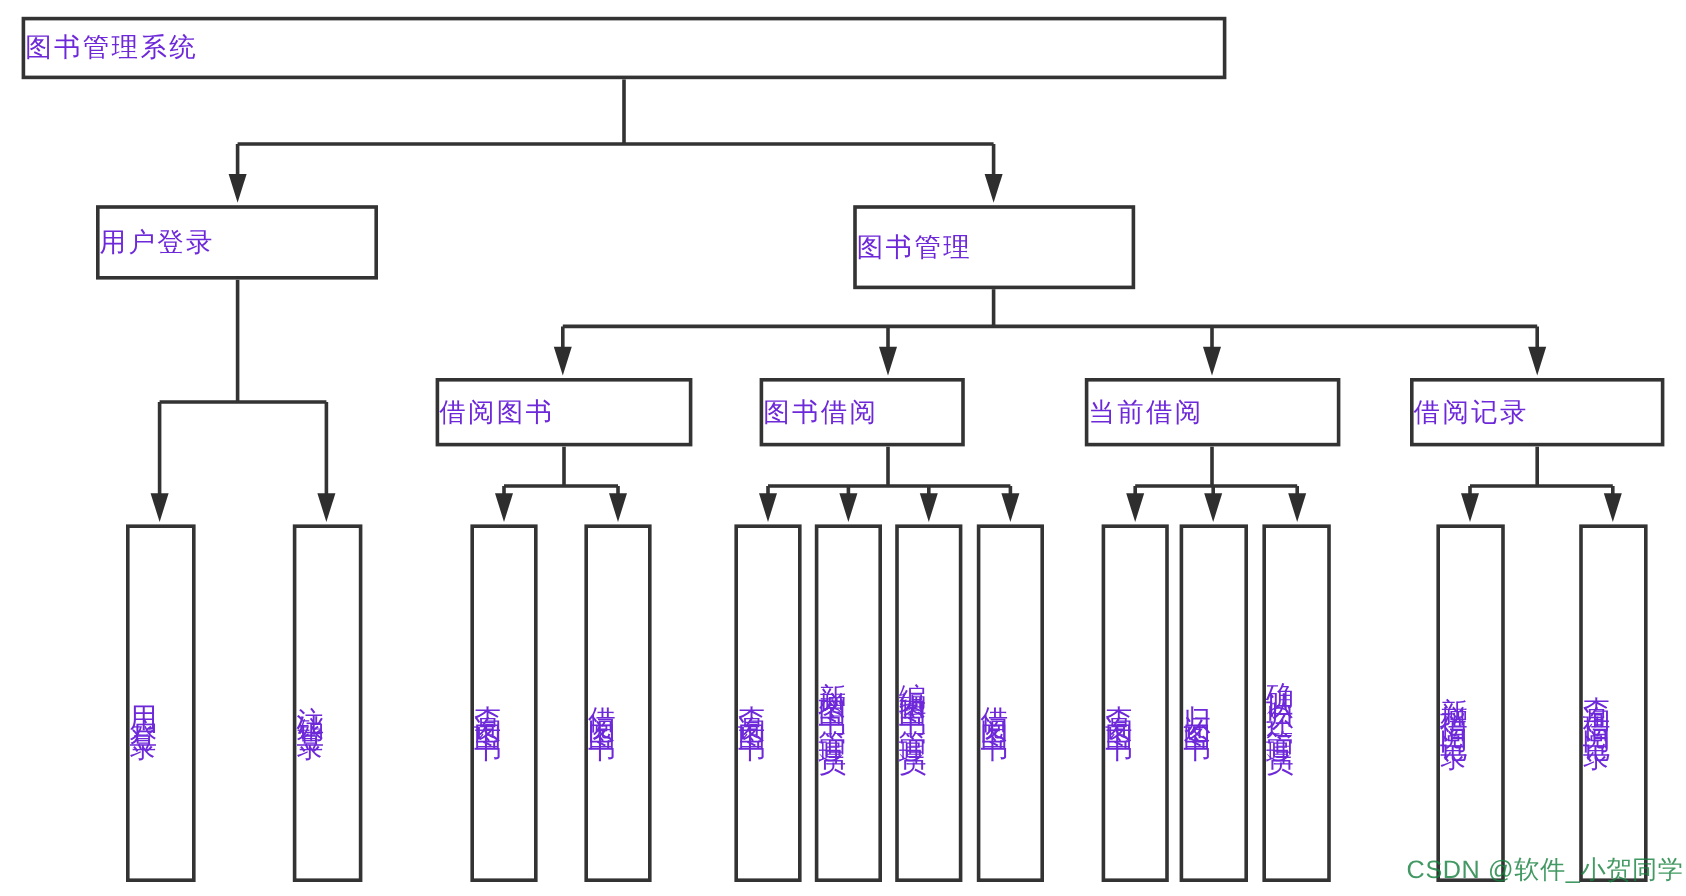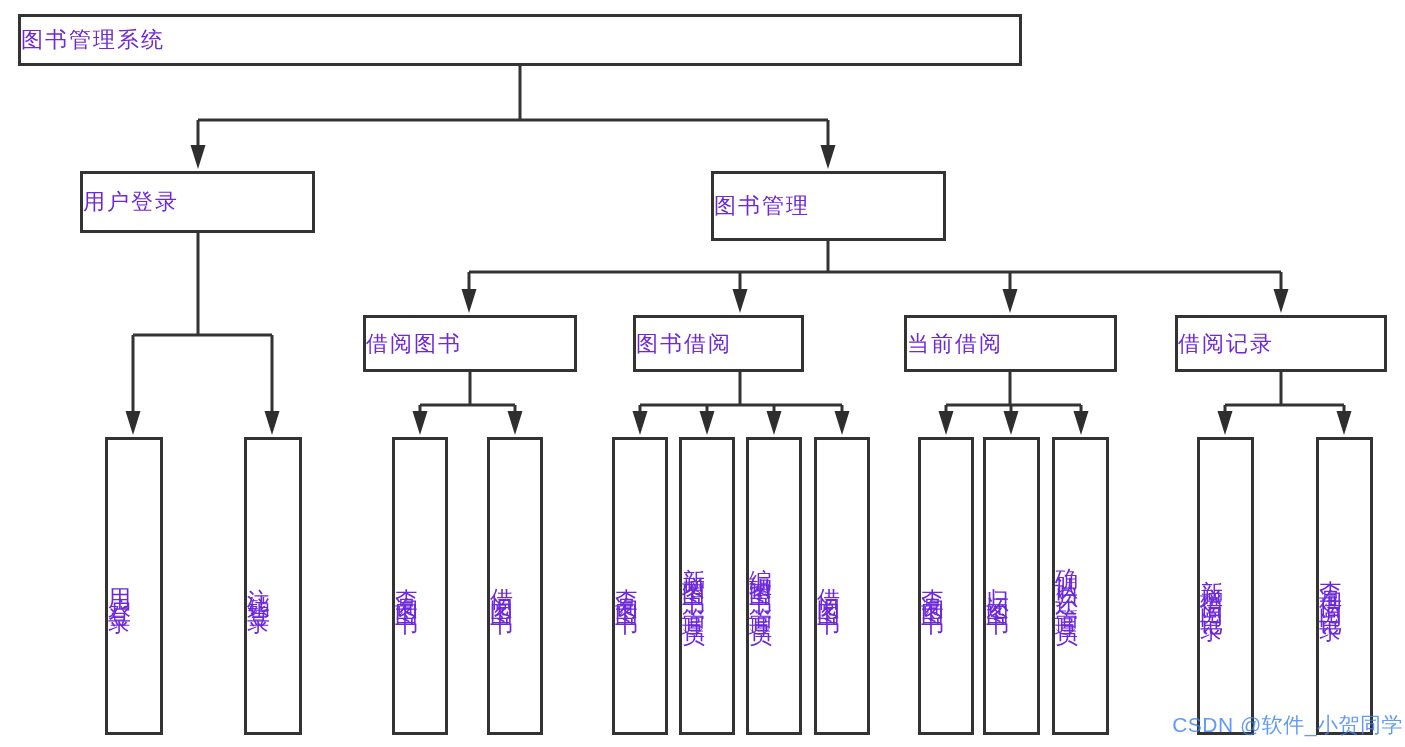--- a/index.html
+++ b/index.html
@@ -36,21 +36,21 @@
   svg.connectors {
     position: absolute;
     left: 0; top: 0;
     pointer-events: none;
   }
   .watermark {
     position: absolute;
     top: 711px;
     right: 2px;
     font-size: 21px;
-    color: #3b82f6;
+    color: #15803d;
     opacity: 0.8;
     letter-spacing: 0.5px;
     z-index: 5;
     white-space: nowrap;
   }
 </style>
 </head>
 <body>
 
 <div class="canvas">

